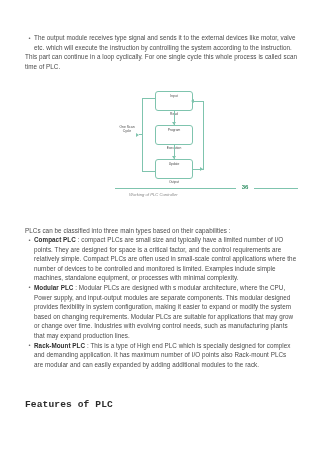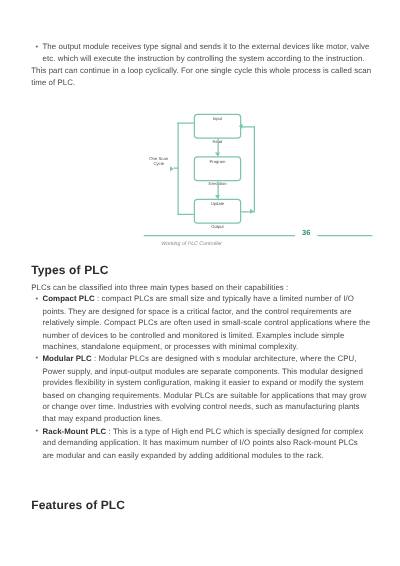--- a/index.html
+++ b/index.html
@@ -90,21 +90,21 @@
     position:absolute;left:129px;top:192px;width:160px;
     font-size:4.2px;line-height:6px;color:#8a8a8a;font-style:italic;
   }
 
   
   .h2{
     font-size:9.6px;line-height:12px;font-weight:bold;color:#2b2b2b;
     letter-spacing:.1px;
   }
   #heading-types{position:absolute;left:25px;top:211px;}
-  #heading-features{position:absolute;left:25px;top:399px;}
+  #heading-features{position:absolute;left:25px;top:399px;font-family:Liberation Mono, monospace;}
 
   
   #types-intro{position:absolute;left:25px;top:226px;width:272px;}
   #types-list{position:absolute;left:25px;top:235px;width:272px;}
   #types-list .bullet-item{margin-bottom:0px;}
   #types-list .bullet-body{text-align:left;}
 </style>
 </head>
 <body>
 
@@ -159,21 +159,20 @@
     <div class="ln" id="l-right-t"></div>
     <div class="ln" id="l-right-b"></div>
     <div class="arrow" id="ar-in"></div>
     <div class="arrow" id="ar-out"></div>
   </div>
 
   <div id="rule"></div>
   <div id="page-no">36</div>
   <div id="fig-caption">Working of PLC Controller</div>
 
-  <div class="h2" id="heading-types">Types of PLC</div>
 
   <div id="types-intro" class="para">PLCs can be classified into three main types based on their capabilities :</div>
 
   <div id="types-list">
 
     <div class="bullet-row bullet-item">
       <div class="bullet-mark">•</div>
       <div class="bullet-body para">
         <span class="bold">Compact PLC</span><span> : </span><span>compact PLCs are small size and typically have a limited number of I/O points. They are designed for space is a critical factor, and the control requirements are relatively simple. Compact PLCs are often used in small-scale control applications where the number of devices to be controlled and monitored is limited. Examples include simple machines, standalone equipment, or processes with minimal complexity.</span>
       </div>

